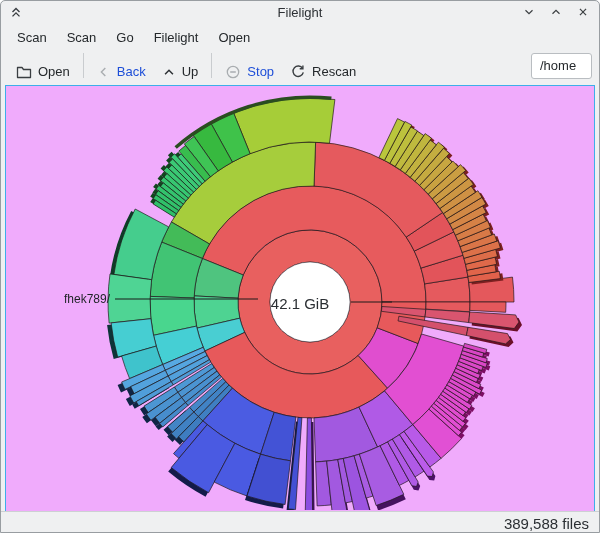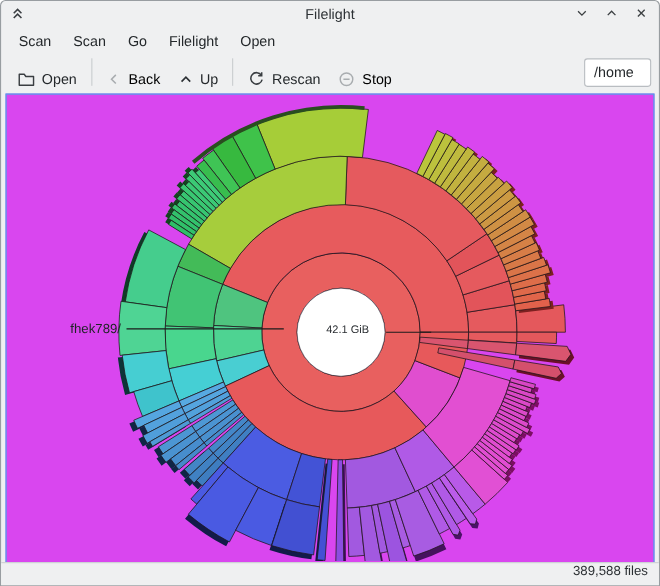--- a/index.html
+++ b/index.html
@@ -6,29 +6,29 @@
   body{width:600px;height:533px;font-family:"Liberation Sans",sans-serif;background:#fff;overflow:hidden;}
   .window{position:relative;width:598px;height:531px;border:1px solid #989da1;border-radius:5px 5px 0 0;background:#eff0f1;overflow:hidden;}
   .titlebar{position:relative;height:22px;}
   .title{position:absolute;left:0;right:0;top:4px;text-align:center;font-size:13px;color:#2d3135;}
   .app-icon{position:absolute;left:8px;top:4px;}
   .win-controls{position:absolute;right:9px;top:4px;display:flex;gap:13px;align-items:center;}
   .menubar{display:flex;height:24px;align-items:flex-end;padding-left:6px;}
   .menu-item{padding:2px 10px;font-size:13px;color:#24282b;}
   .toolbar{display:flex;align-items:center;height:37px;padding:0 7px;}
   .tbtn{display:flex;align-items:center;gap:6px;padding:4px 8px;font-size:13px;color:#24282b;white-space:nowrap;margin-top:12px;}
-  .tbtn.disabled{color:#000000;}
+  .tbtn.disabled{color:#1d4ed8;}
   .sep{width:1px;height:25px;background:#c9cccf;margin:0 5px;}
   .combo{margin-left:auto;display:flex;align-items:center;gap:5px;height:24px;background:#fff;border:1px solid #b9bdc1;border-radius:3px;padding:0 5px 0 8px;}
   .combo-text{font-size:13px;color:#24282b;width:46px;}
-  .canvas{position:absolute;left:4px;top:84px;width:588px;height:425px;border:1px solid #3daee9;background:#d946ef;}
+  .canvas{position:absolute;left:4px;top:84px;width:588px;height:425px;border:1px solid #3daee9;background:#f0abfc;}
   #sun{position:absolute;left:0;top:0;}
-  .center-label{position:absolute;left:260px;top:209px;width:100px;text-align:center;font-size:10px;color:#2a2e32;}
+  .center-label{position:absolute;left:244px;top:209px;width:100px;text-align:center;font-size:15px;color:#2a2e32;}
   .dir-label{position:absolute;left:20px;top:206px;width:84px;text-align:right;font-size:12px;color:#1f2326;}
-  .statusbar{position:absolute;left:0;right:0;bottom:0;height:20px;border-top:1px solid #cdd0d3;background:#eff0f1;font-size:12px;color:#2b2f33;display:flex;align-items:flex-start;justify-content:flex-end;padding-right:10px;}
+  .statusbar{position:absolute;left:0;right:0;bottom:0;height:20px;border-top:1px solid #cdd0d3;background:#eff0f1;font-size:15px;color:#2b2f33;display:flex;align-items:flex-end;justify-content:flex-end;padding-right:10px;}
   svg.ic{display:block;}
 </style>
 </head>
 <body>
 
 <div class="window">
 
   <div class="titlebar">
     <span class="app-icon">
       <svg class="ic" width="14" height="14" viewBox="0 0 16 16">
@@ -79,33 +79,33 @@
         </svg>
       <span>Back</span>
     </span>
     <span class="tbtn">
       <svg class="ic" width="14" height="14" viewBox="0 0 16 16">
           <polyline points="3.5,10.5 8,6 12.5,10.5" fill="none" stroke="#2c3034" stroke-width="1.7"></polyline>
         </svg>
       <span>Up</span>
     </span>
     <span class="sep"></span>
+    <span class="tbtn disabled">
+      <svg class="ic" width="16" height="16" viewBox="0 0 16 16">
+          <circle cx="8" cy="8" r="5.7" fill="none" stroke="#a9adb0" stroke-width="1.3"></circle>
+          <line x1="5.2" y1="8" x2="10.8" y2="8" stroke="#a9adb0" stroke-width="1.3"></line>
+        </svg>
+      <span>Stop</span>
+    </span>
     <span class="tbtn">
       <svg class="ic" width="16" height="16" viewBox="0 0 16 16">
           <path d="M12.6 4.4 A5.2 5.2 0 1 0 13.3 8.4" fill="none" stroke="#3a3e42" stroke-width="1.4"></path>
           <polyline points="12.9,1.6 12.9,4.8 9.7,4.8" fill="none" stroke="#3a3e42" stroke-width="1.4"></polyline>
         </svg>
       <span>Rescan</span>
-    </span>
-    <span class="tbtn disabled">
-      <svg class="ic" width="16" height="16" viewBox="0 0 16 16">
-          <circle cx="8" cy="8" r="5.7" fill="none" stroke="#a9adb0" stroke-width="1.3"></circle>
-          <line x1="5.2" y1="8" x2="10.8" y2="8" stroke="#a9adb0" stroke-width="1.3"></line>
-        </svg>
-      <span>Stop</span>
     </span>
     <span class="combo">
       <span class="combo-text">/home</span>
 
     </span>
 
   </div>
 
   <div class="canvas">
     <svg id="sun" width="588" height="424" viewBox="0 0 588 424">

